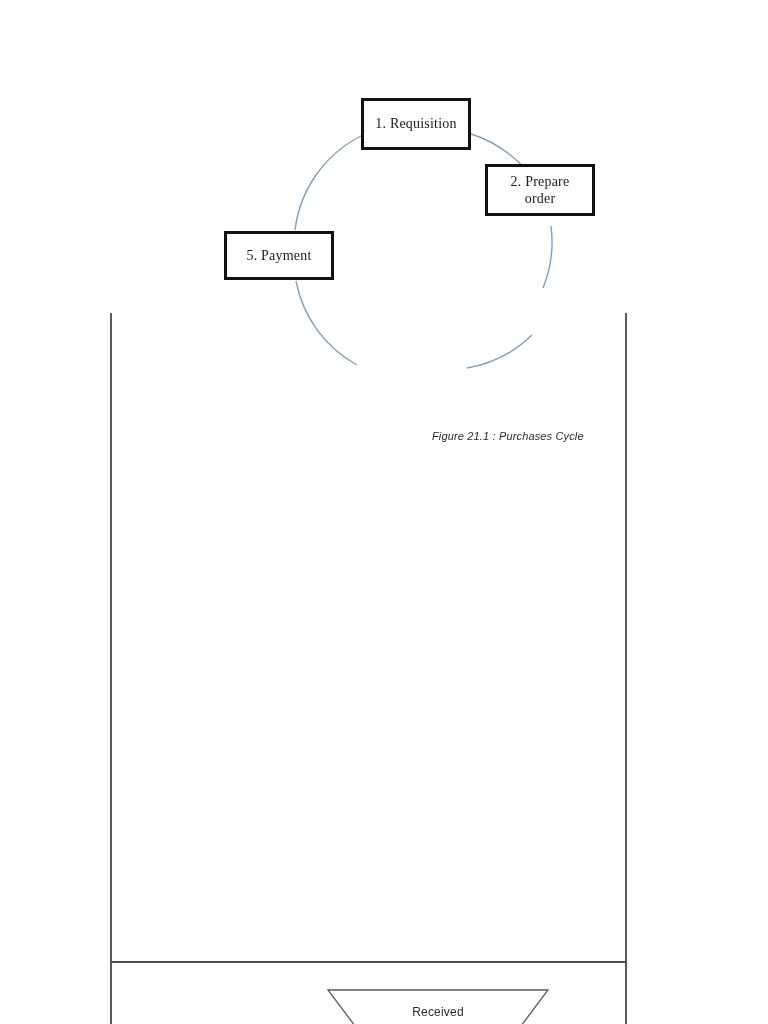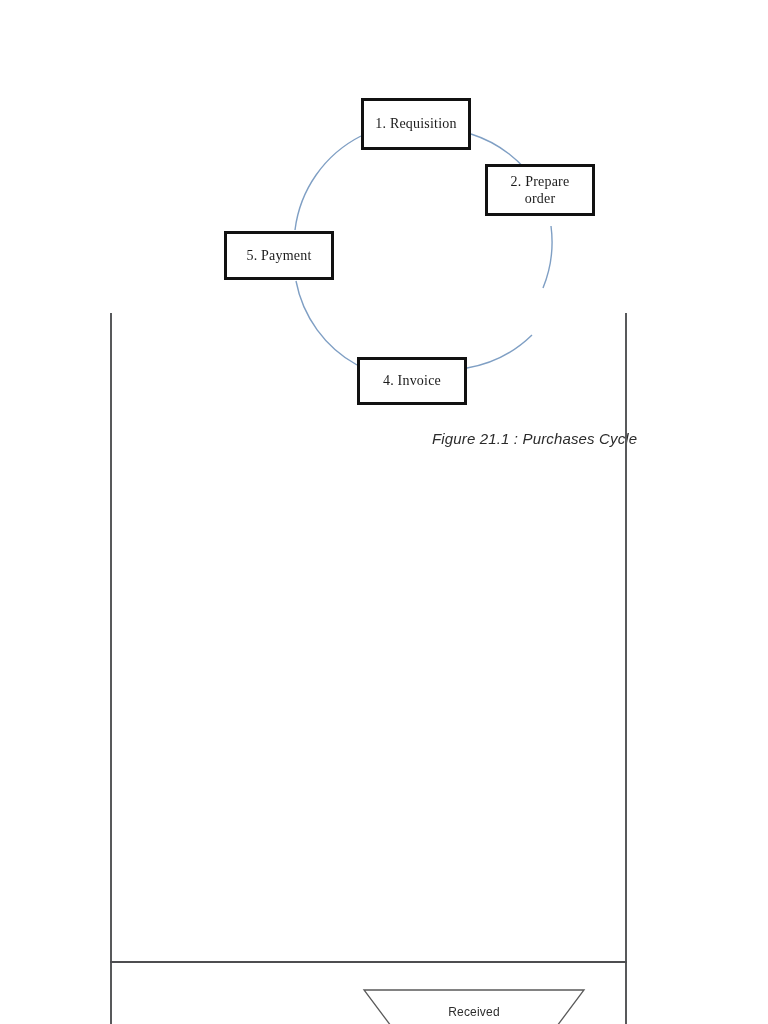--- a/index.html
+++ b/index.html
@@ -60,21 +60,21 @@
   #node-invoice      { left: 313px; top: 357px; width: 110px; height: 48px; }
   #node-payment      { left: 180px; top: 231px; width: 110px; height: 49px; }
 
   #figure-caption {
     position: absolute;
     left: 388px;
     top: 430px;
     width: 300px;
     font-family: "Liberation Sans", sans-serif;
     font-style: italic;
-    font-size: 15px;
+    font-size: 11px;
     color: #2b2b2b;
     letter-spacing: .15px;
     white-space: nowrap;
   }
 
   
   #lower-frame {
     position: absolute;
     left: 110px;
     top: 313px;
@@ -98,21 +98,21 @@
     left: 0;
     top: 648px;
     width: 517px;
     height: 2px;
     background: #4d4e50;
   }
 
   
   #received-shape-wrap {
     position: absolute;
-    left: 360px;
+    left: 324px;
     top: 988px;
     width: 228px;
     height: 36px;
   }
   #received-shape-svg {
     position: absolute;
     left: 0; top: 0;
     width: 228px; height: 60px;
   }
   #received-label {
@@ -150,23 +150,20 @@
     <div class="cycle-node" id="node-requisition">
       <span>1. Requisition</span>
     </div>
 
     <div class="cycle-node" id="node-prepare">
       <span>2. Prepare
 order</span>
     </div>
 
 
-    <div class="cycle-node" id="node-invoice">
-      <span>4. Invoice</span>
-    </div>
 
     <div class="cycle-node" id="node-payment">
       <span>5. Payment</span>
     </div>
 
     <div id="figure-caption">Figure 21.1 : Purchases Cycle</div>
   </div>
 
   <div id="lower-frame">
     <div id="frame-left-rule"></div>

